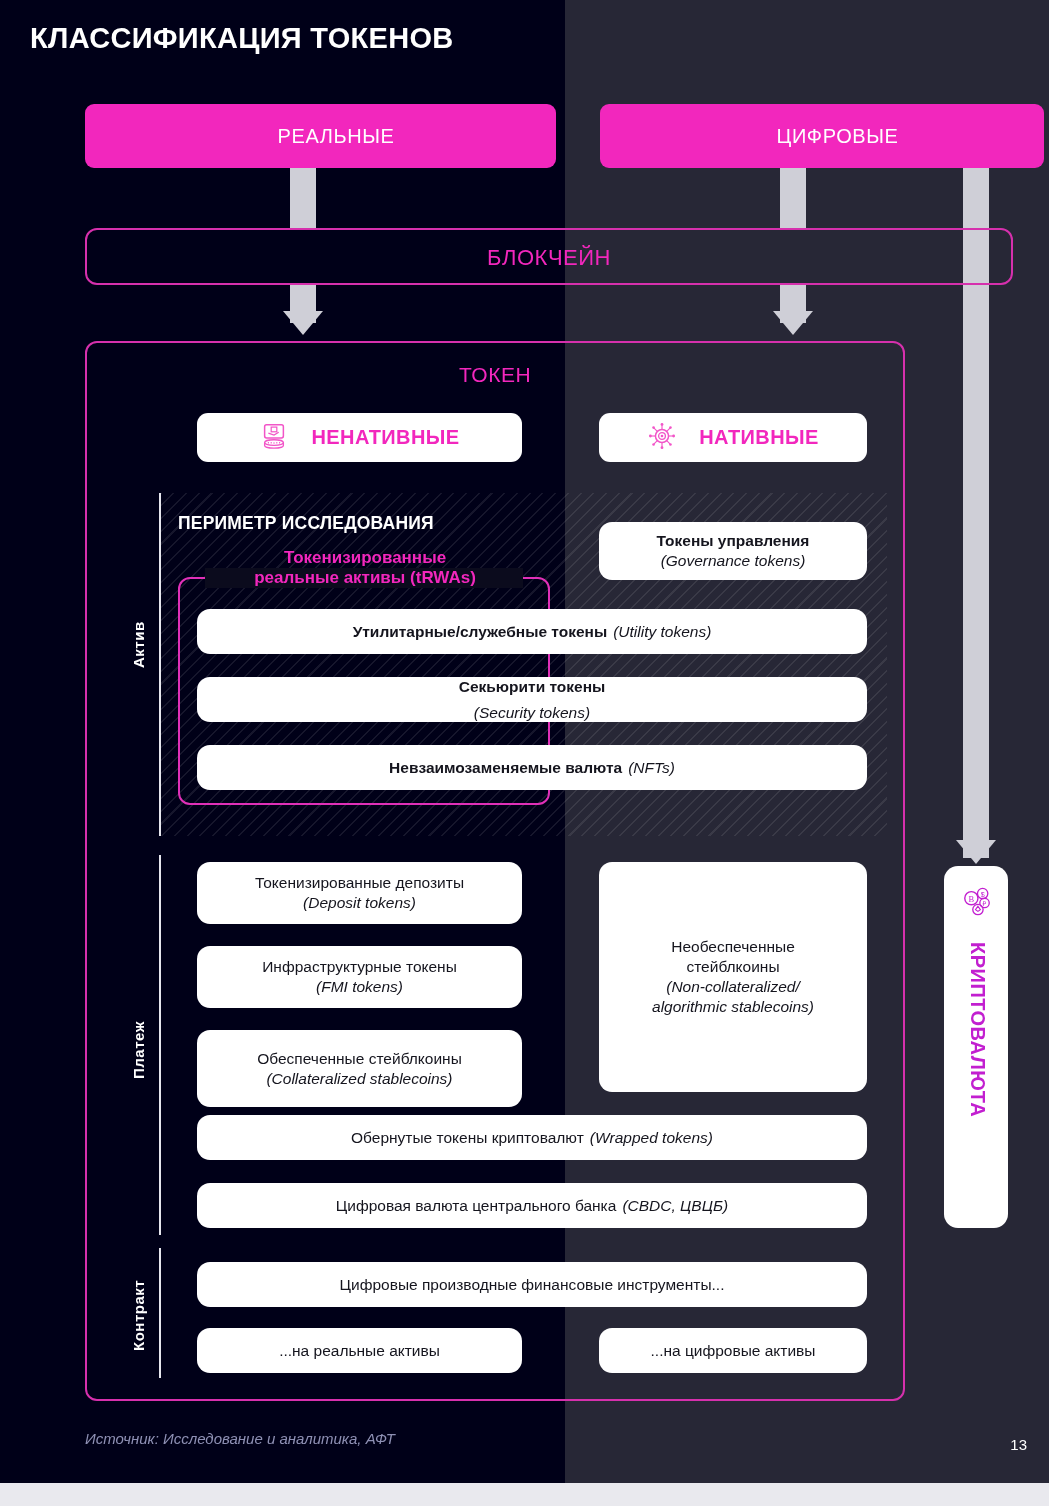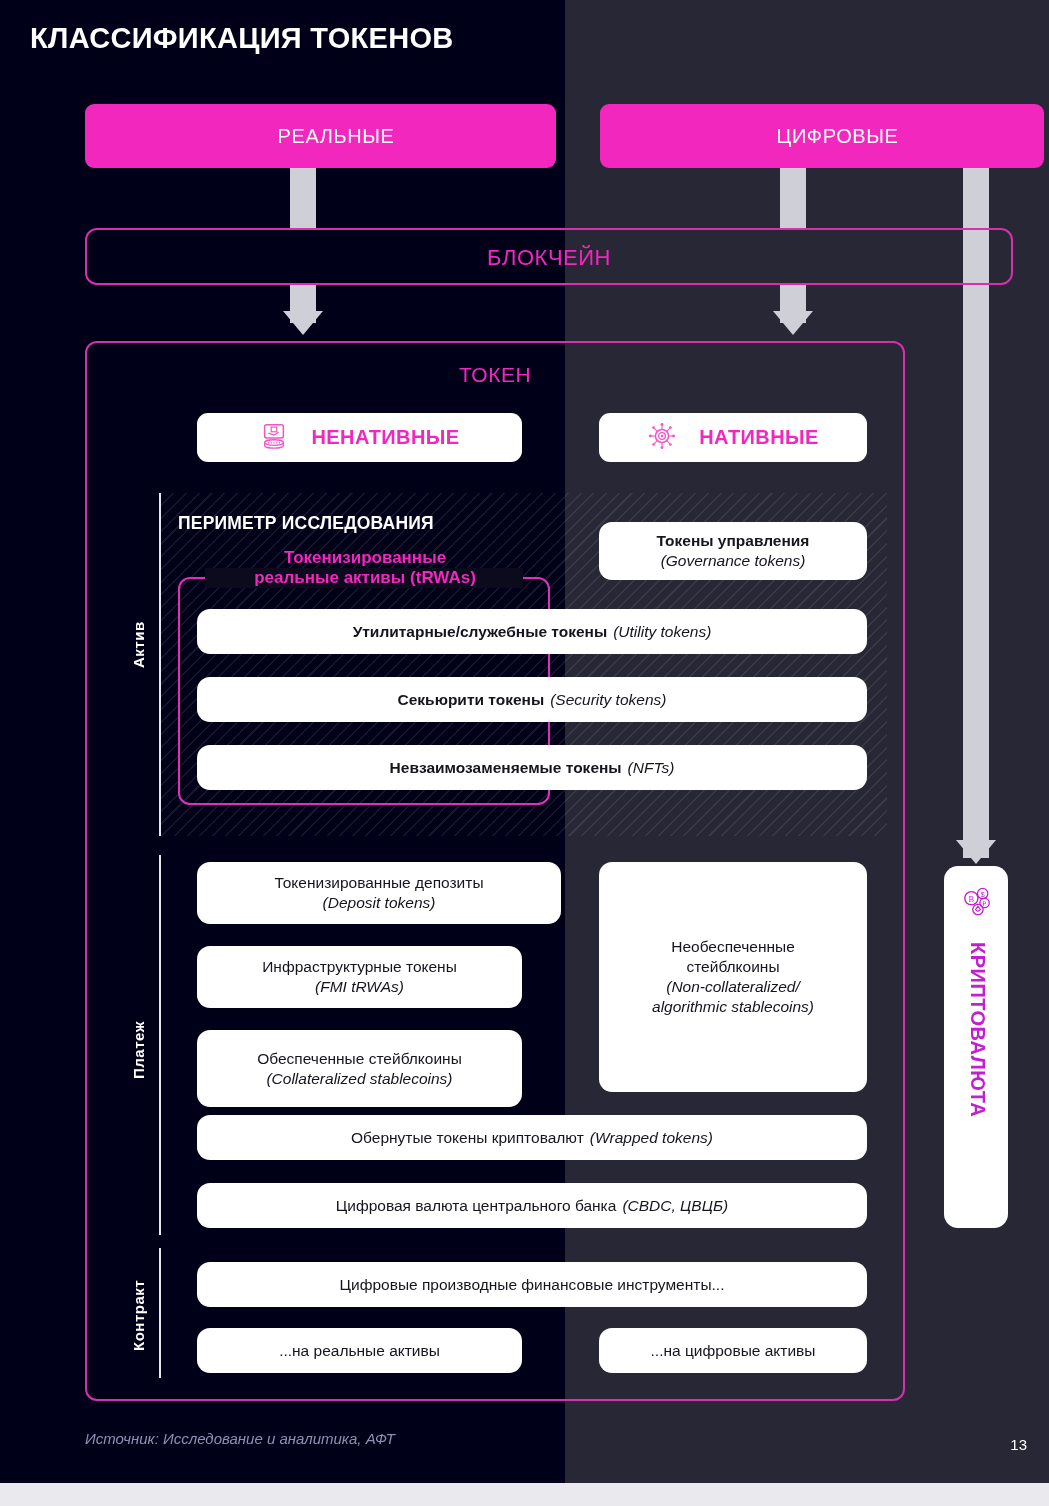--- a/index.html
+++ b/index.html
@@ -246,41 +246,41 @@
   <div class="card bold" style="left:599px;top:522px;width:268px;height:58px;">
     <span class="ru">Токены управления</span>
     <span class="en">(Governance tokens)</span>
   </div>
 
   <div class="card inline bold" style="left:197px;top:609px;width:670px;height:45px;">
     <span class="ru">Утилитарные/служебные токены</span>
     <span class="en">(Utility tokens)</span>
   </div>
 
-  <div class="card inline bold" style="left:197px;top:677px;width:670px;height:45px;">
+  <div class="card inline bold" style="left:197px;top:677px;width:670px;height:45px;flex-direction:column;">
     <span class="ru">Секьюрити токены</span>
     <span class="en">(Security tokens)</span>
   </div>
 
   <div class="card inline bold" style="left:197px;top:745px;width:670px;height:45px;">
-    <span class="ru">Невзаимозаменяемые токены</span>
+    <span class="ru">Невзаимозаменяемые валюта</span>
     <span class="en">(NFTs)</span>
   </div>
 
   <div class="vlabel" style="left:128px;top:990px;width:20px;height:120px;">Платеж</div>
   <div class="vline" style="left:159px;top:855px;height:380px;"></div>
 
-  <div class="card" style="left:197px;top:862px;width:364px;height:62px;">
+  <div class="card" style="left:197px;top:862px;width:325px;height:62px;">
     <span class="ru">Токенизированные депозиты</span>
     <span class="en">(Deposit tokens)</span>
   </div>
 
   <div class="card" style="left:197px;top:946px;width:325px;height:62px;">
     <span class="ru">Инфраструктурные токены</span>
-    <span class="en">(FMI tRWAs)</span>
+    <span class="en">(FMI tokens)</span>
   </div>
 
   <div class="card" style="left:197px;top:1030px;width:325px;height:77px;">
     <span class="ru">Обеспеченные стейблкоины</span>
     <span class="en">(Collateralized stablecoins)</span>
   </div>
 
   <div class="card" style="left:599px;top:862px;width:268px;height:230px;">
     <span class="ru">Необеспеченные</span>
     <span class="ru">стейблкоины</span>

